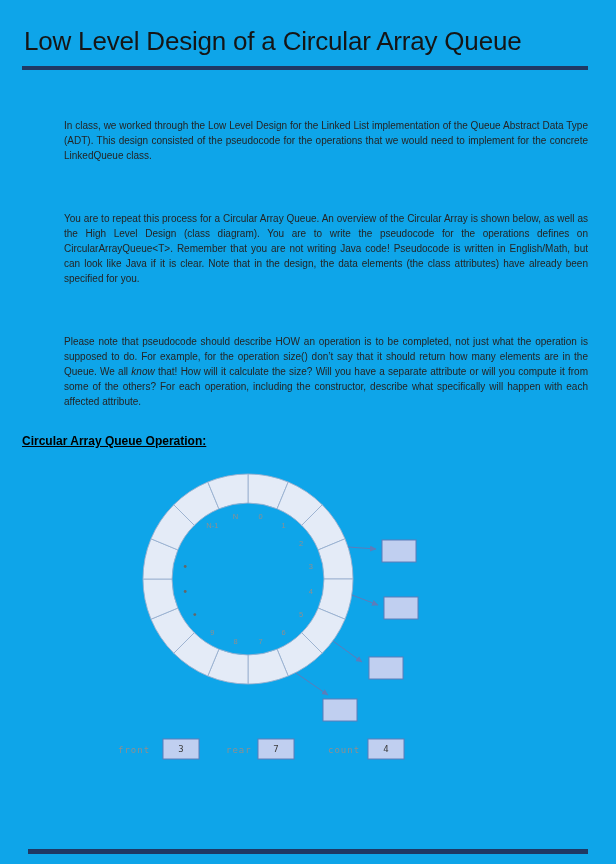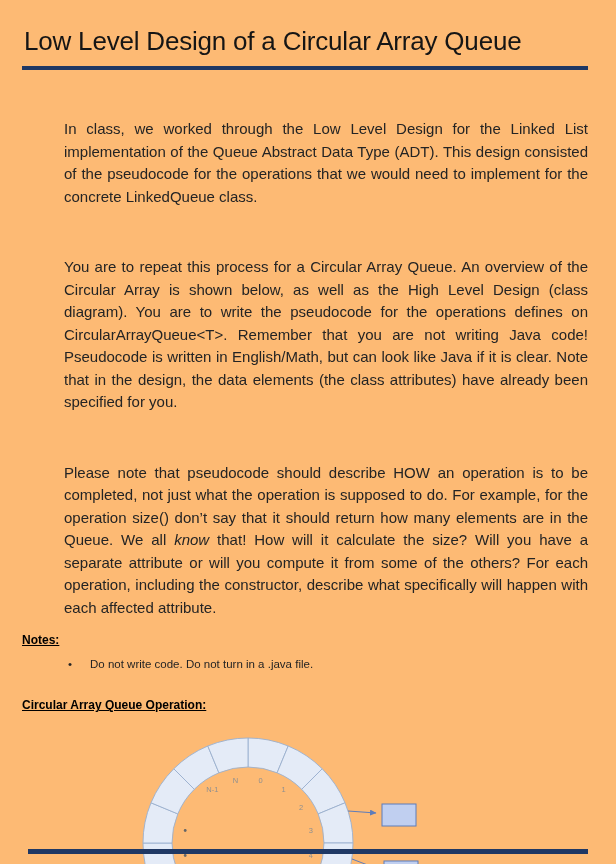--- a/index.html
+++ b/index.html
@@ -1,26 +1,26 @@
 <!DOCTYPE html>
 <html><head>
 <meta charset="utf-8">
 <style>
   * { margin:0; padding:0; box-sizing:border-box; }
   html,body { background:#ffffff; }
   .page {
-    position:relative; width:616px; height:864px; background:#fdba74;
+    position:relative; width:616px; height:864px; background:#0ea5e9;
     outline:1px solid #e3e3e3; overflow:hidden;
     font-family:"Liberation Sans", sans-serif; color:#1f1f1f;
   }
   .content { padding:26px 28px 0 22px; }
   .doc-title { font-size:26px; font-weight:400; color:#151515; letter-spacing:-0.2px; margin-left:2px; white-space:nowrap; }
   .title-rule { height:4px; background:#1f3864; margin-top:9px; margin-bottom:18px; }
   .heading { font-size:12px; font-weight:700; text-decoration:underline; color:#000; margin-bottom:9px; }
-  .para { margin-left:42px; margin-bottom:10px; font-size:15px; line-height:1.5; text-align:justify; color:#242424;margin-top:48px; }
+  .para { margin-left:42px; margin-bottom:10px; font-size:10px; line-height:1.5; text-align:justify; color:#242424;margin-top:48px; }
   .para em { font-style:italic; }
   section.notes { margin-top:14px; }
   section.operation { margin-top:25px; }
   .bullet-row { margin-left:46px; display:flex; font-size:11.5px; line-height:1.5; color:#242424; }
   .bullet-glyph { width:22px; flex:0 0 22px; }
   .diagram-wrap { margin-left:88px; margin-top:4px; }
   .ring-cell { fill:#e4ebf7; stroke:#9ab0cf; stroke-width:0.9; }
   .idx-label { font-size:7.5px; fill:#8f8f8f; text-anchor:middle; dominant-baseline:central; font-family:"Liberation Sans", sans-serif; }
   .ellipsis-dot { fill:#666; }
   .element-box { fill:#c0cff0; stroke:#5d7cba; stroke-width:1; }
@@ -38,27 +38,20 @@
 
     <h1 class="doc-title">Low Level Design of a Circular Array Queue</h1>
     <div class="title-rule"></div>
 
     <section>
       <p class="para">In class, we worked through the Low Level Design for the Linked List implementation of the Queue Abstract Data Type (ADT). This design consisted of the pseudocode for the operations that we would need to implement for the concrete LinkedQueue class.</p>
       <p class="para">You are to repeat this process for a Circular Array Queue. An overview of the Circular Array is shown below, as well as the High Level Design (class diagram). You are to write the pseudocode for the operations defines on CircularArrayQueue&lt;T&gt;. Remember that you are not writing Java code! Pseudocode is written in English/Math, but can look like Java if it is clear. Note that in the design, the data elements (the class attributes) have already been specified for you.</p>
       <p class="para"><span>Please note that pseudocode should describe HOW an operation is to be completed, not just what the operation is supposed to do. For example, for the operation size() don’t say that it should return how many elements are in the Queue. We all </span><em>know</em><span> that! How will it calculate the size? Will you have a separate attribute or will you compute it from some of the others? For each operation, including the constructor, describe what specifically will happen with each affected attribute.</span></p>
     </section>
 
-    <section class="notes">
-      <div class="heading">Notes:</div>
-      <div class="bullet-row">
-        <span class="bullet-glyph">•</span>
-        <span>Do not write code. Do not turn in a .java file.</span>
-      </div>
-    </section>
 
     <section class="operation">
       <div class="heading">Circular Array Queue Operation:</div>
 
       <div class="diagram-wrap">
         <svg id="queue-svg" width="320" height="312" viewBox="0 0 320 312">
           <defs>
             <marker id="ah" markerWidth="8" markerHeight="8" refX="6" refY="3" orient="auto" markerUnits="userSpaceOnUse">
               <path d="M0,0 L6.5,3 L0,6 Z" fill="#5d7cba"></path>
             </marker>

